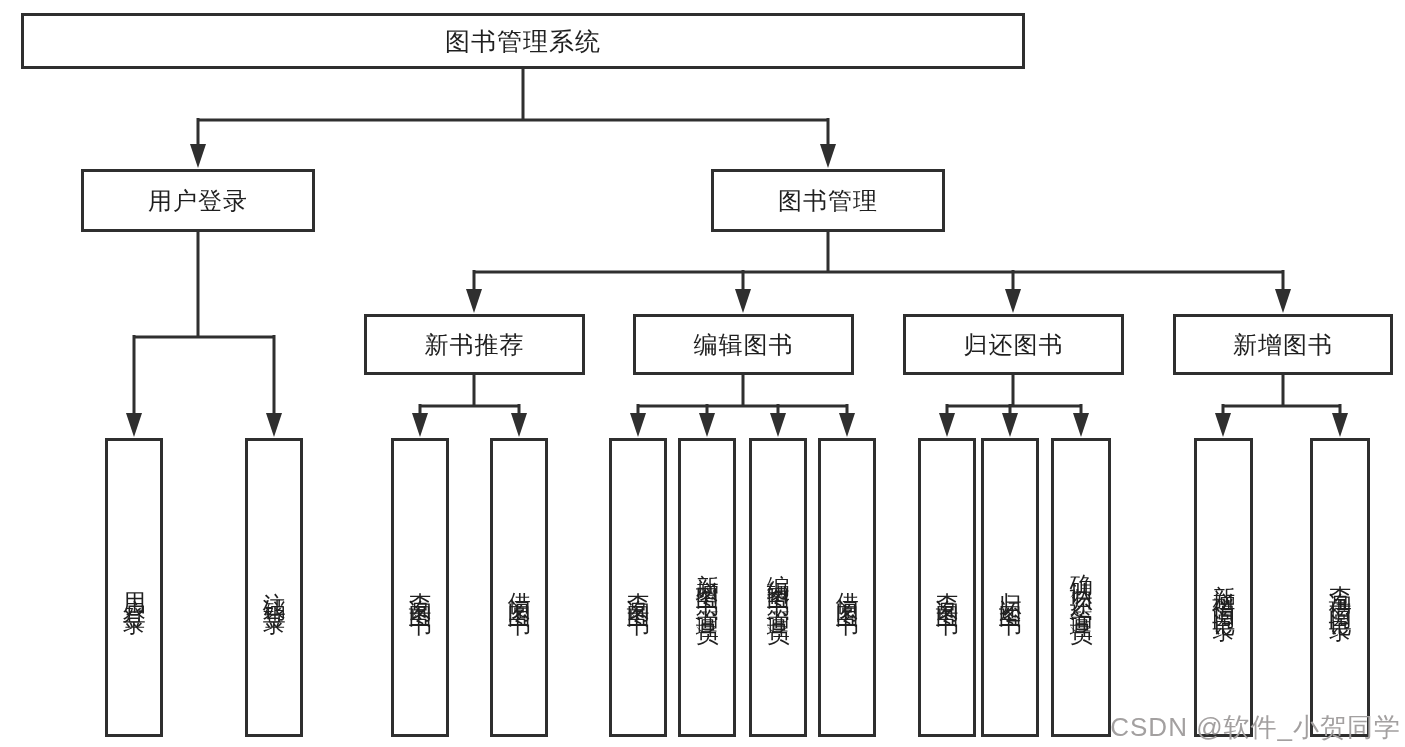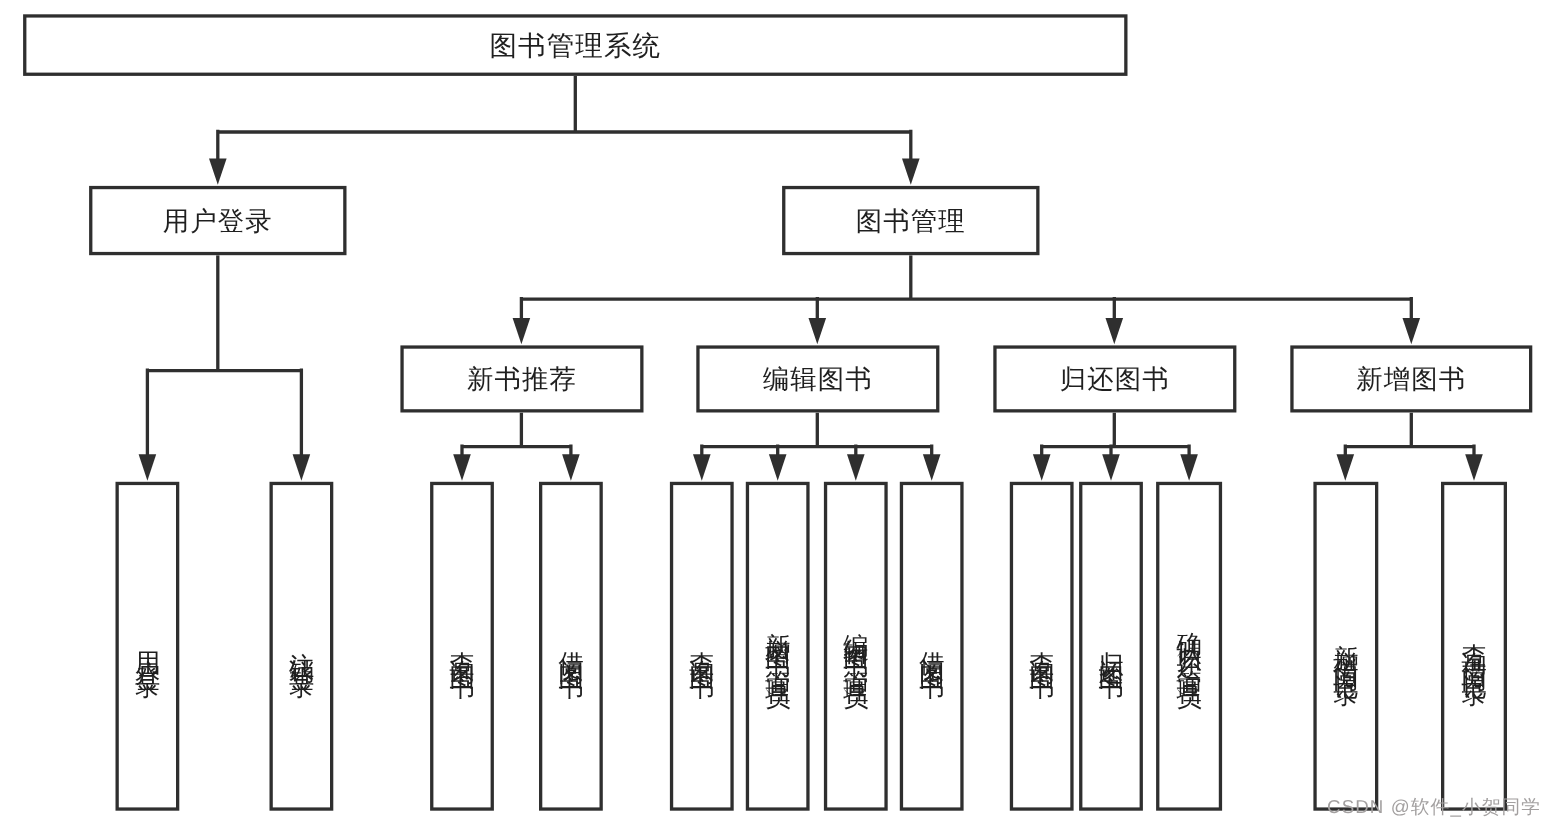--- a/index.html
+++ b/index.html
@@ -14,21 +14,21 @@
   }
   .hlabel{font-size:24px;letter-spacing:1px;white-space:nowrap;}
   .root-label{font-size:25px;}
   .leaf{z-index:2;}
   .vlabel{
     writing-mode:vertical-rl;text-orientation:mixed;
     font-size:23px;line-height:1.1;letter-spacing:7px;white-space:nowrap;
   }
   .watermark{
     position:absolute;right:4px;bottom:2px;z-index:5;
-    font-size:17px;color:#a3a0a0;letter-spacing:1px;white-space:nowrap;
+    font-size:26px;color:#a3a0a0;letter-spacing:1px;white-space:nowrap;
   }
 </style>
 </head>
 <body>
 
 <div class="canvas">
 
   <svg class="connectors" width="1405" height="747" viewBox="0 0 1405 747">
     <g stroke="#2f2f2f" stroke-width="3" fill="none">
 

